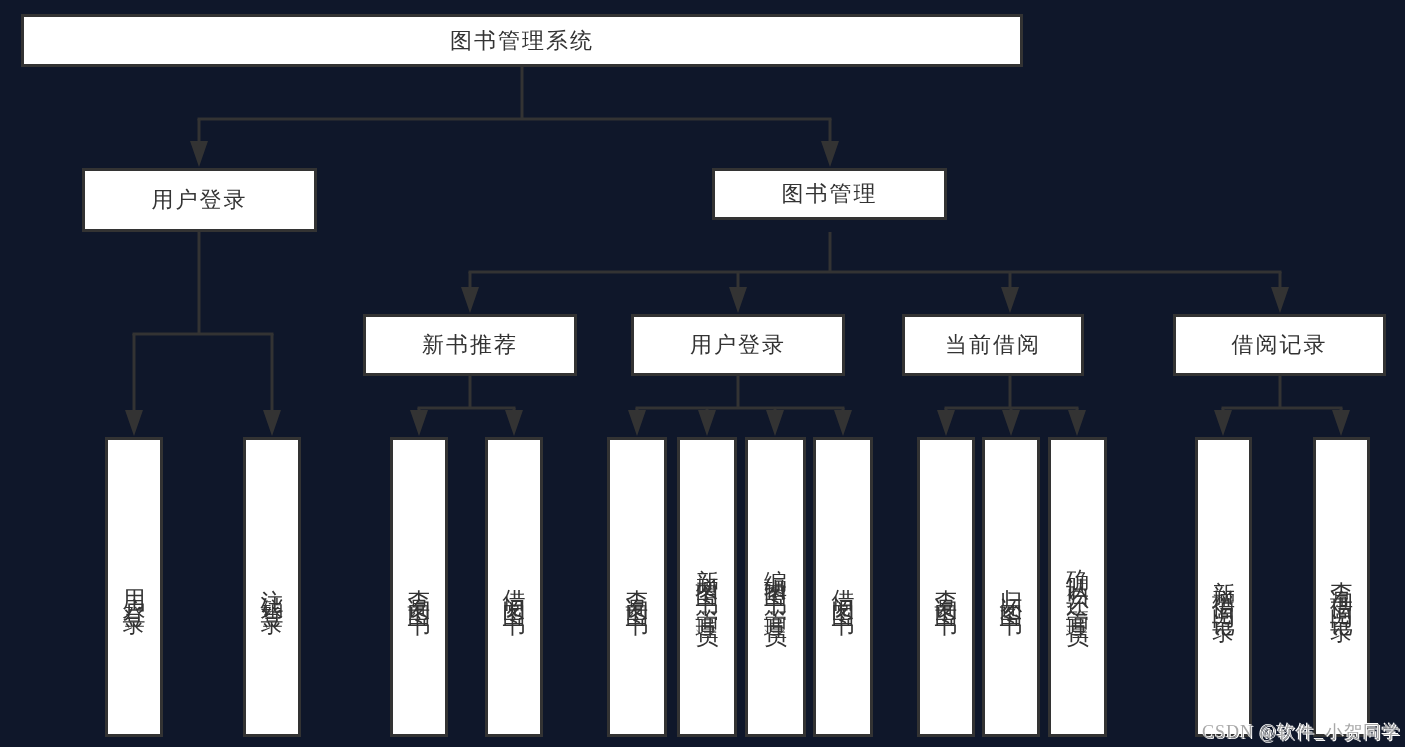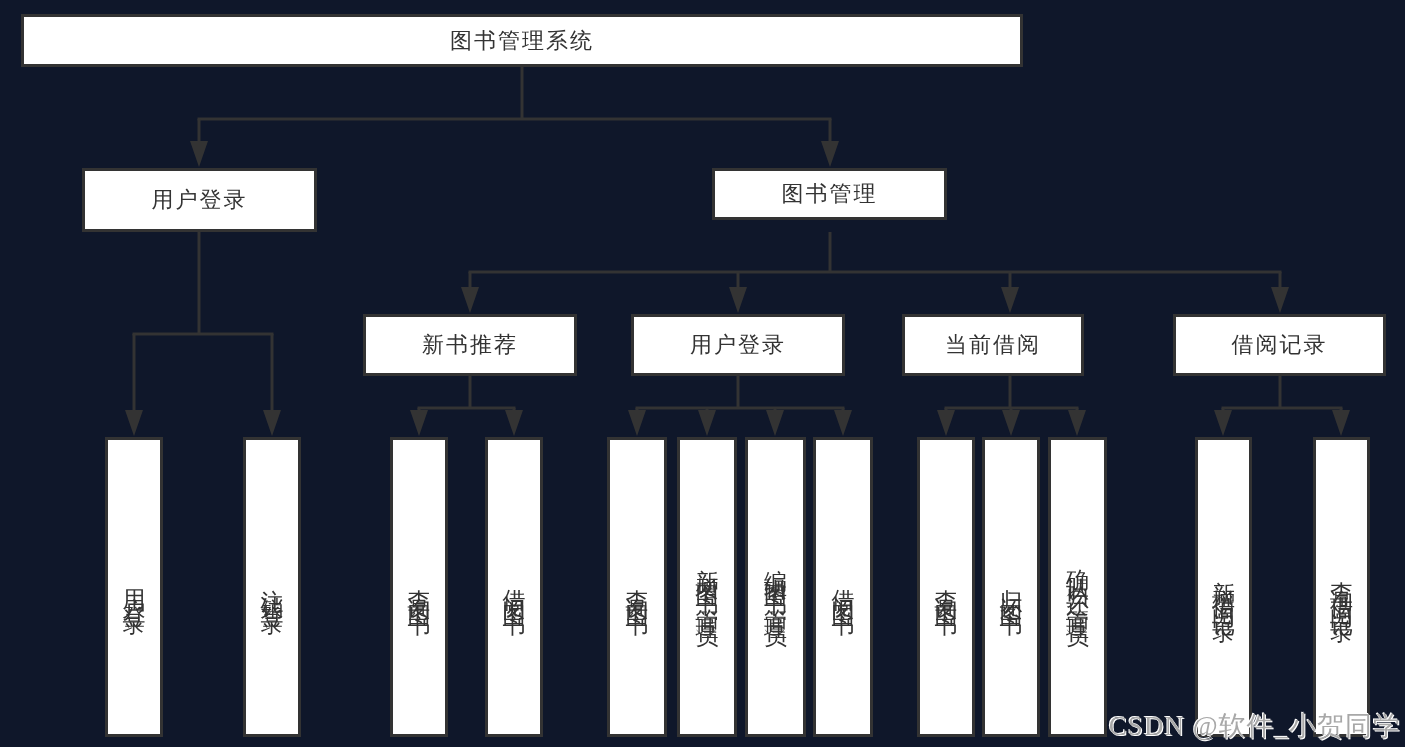--- a/index.html
+++ b/index.html
@@ -27,21 +27,21 @@
   .v-node {
     writing-mode: vertical-rl;
     font-size: 23px;
     letter-spacing: 8px;
     line-height: 1;
   }
   .watermark {
     position: absolute;
     right: 4px;
     bottom: 3px;
-    font-size: 27px;
+    font-size: 18px;
     letter-spacing: 1px;
     color: #a8a8a8;
     text-shadow: 1px 1px 0 #ffffff, -1px -1px 0 #ffffff;
     white-space: nowrap;
   }
 </style>
 </head>
 <body>
 
 <div class="canvas">

